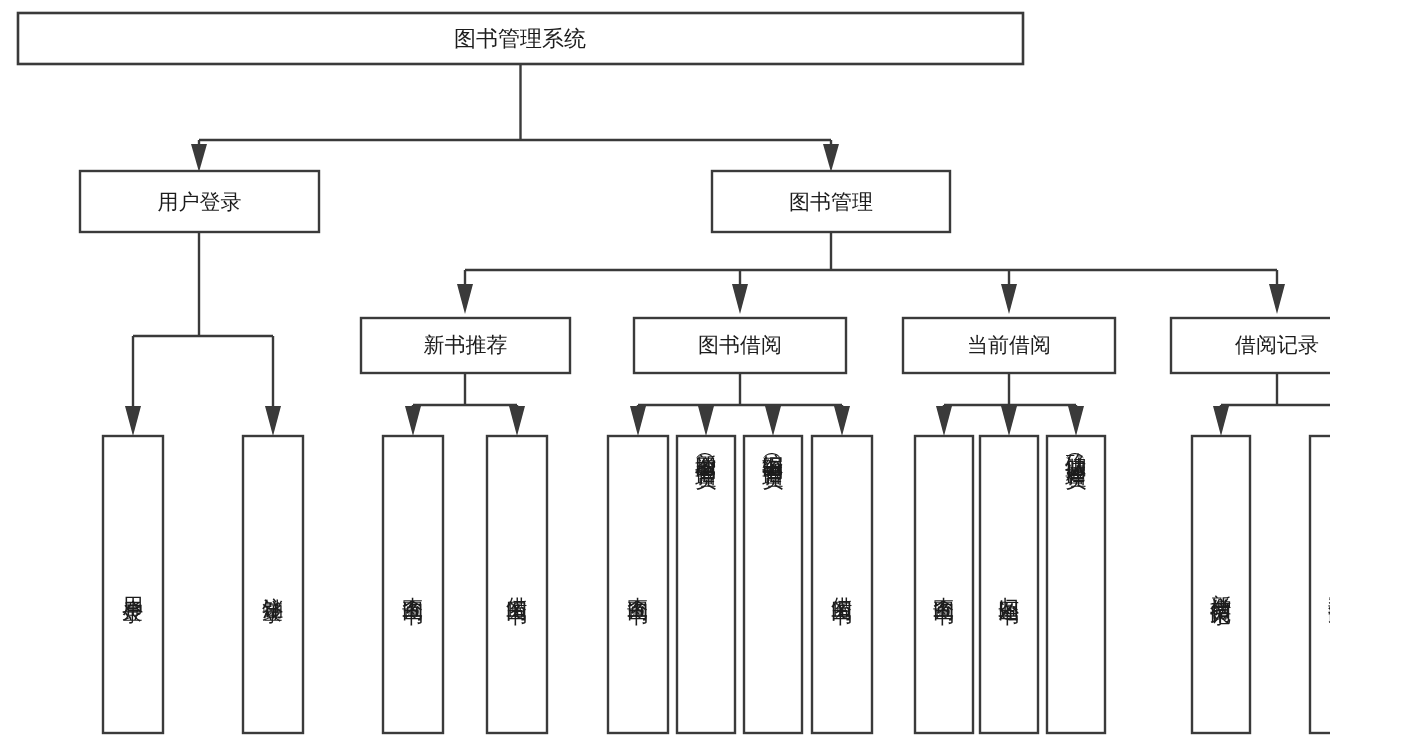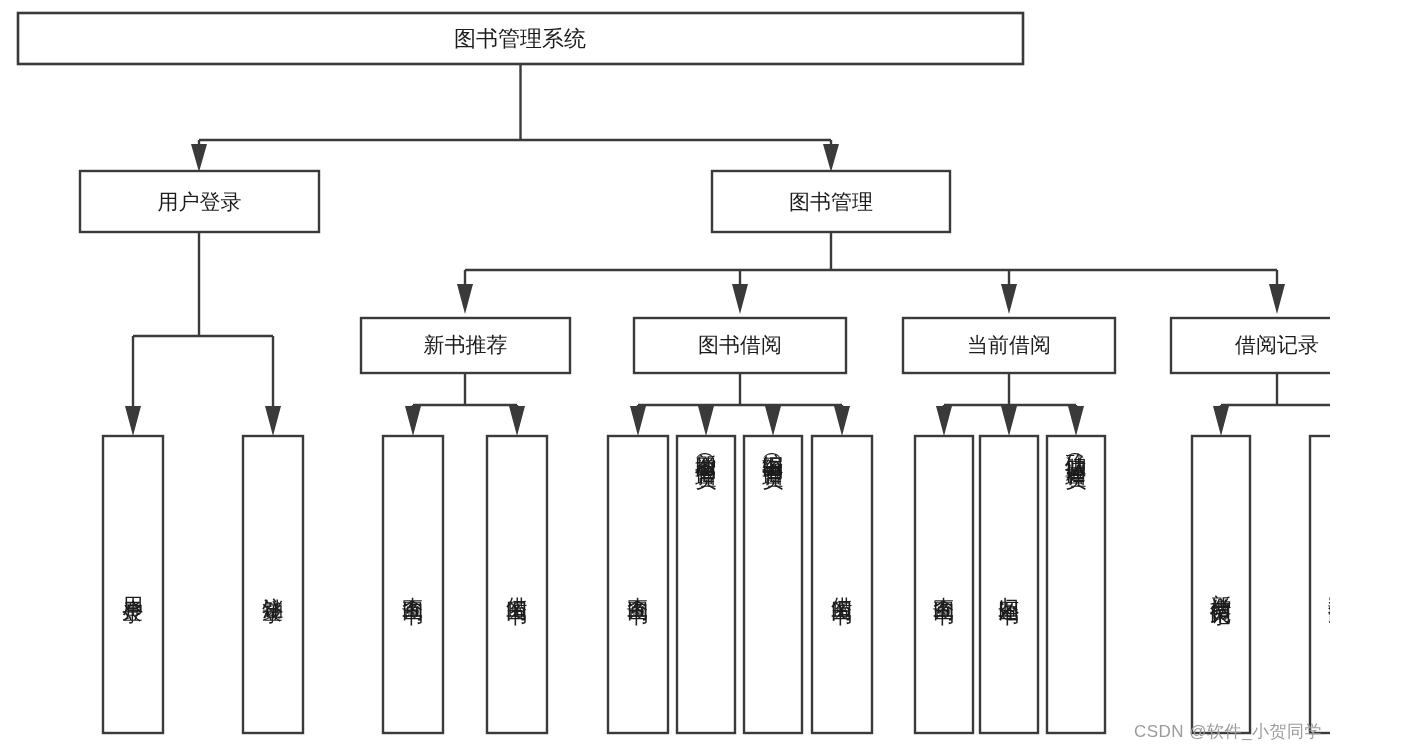--- a/index.html
+++ b/index.html
@@ -233,14 +233,13 @@
     <span class="leaf-label">确认归还（管理员）</span>
   </div>
 
   <div class="leaf-label-wrap" style="left:1192px; top:436px; width:58px; height:297px;">
     <span class="leaf-label">新增借阅记录</span>
   </div>
   <div class="leaf-label-wrap" style="left:1310px; top:436px; width:58px; height:297px;">
     <span class="leaf-label">查询借阅记录</span>
   </div>
 
-  <div class="watermark">CSDN @软件_小贺同学</div>
 </div>
 
 </body></html>

